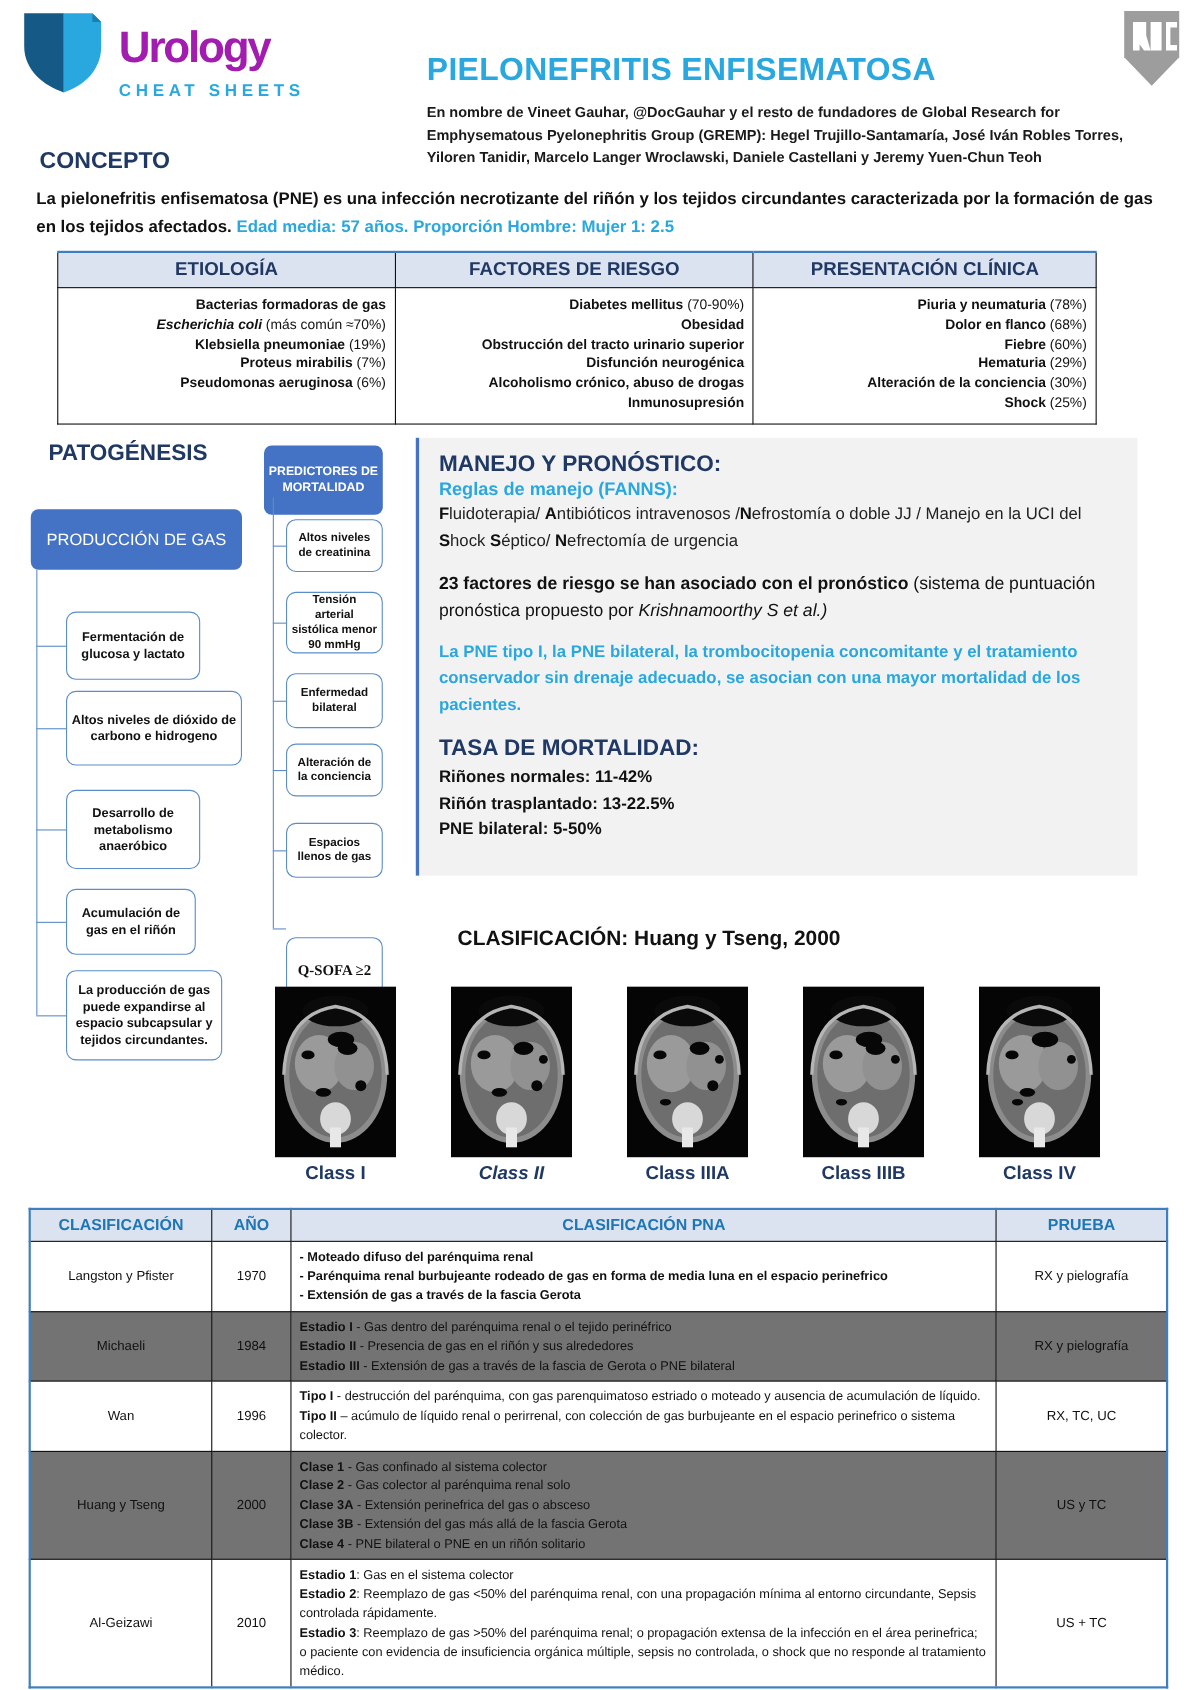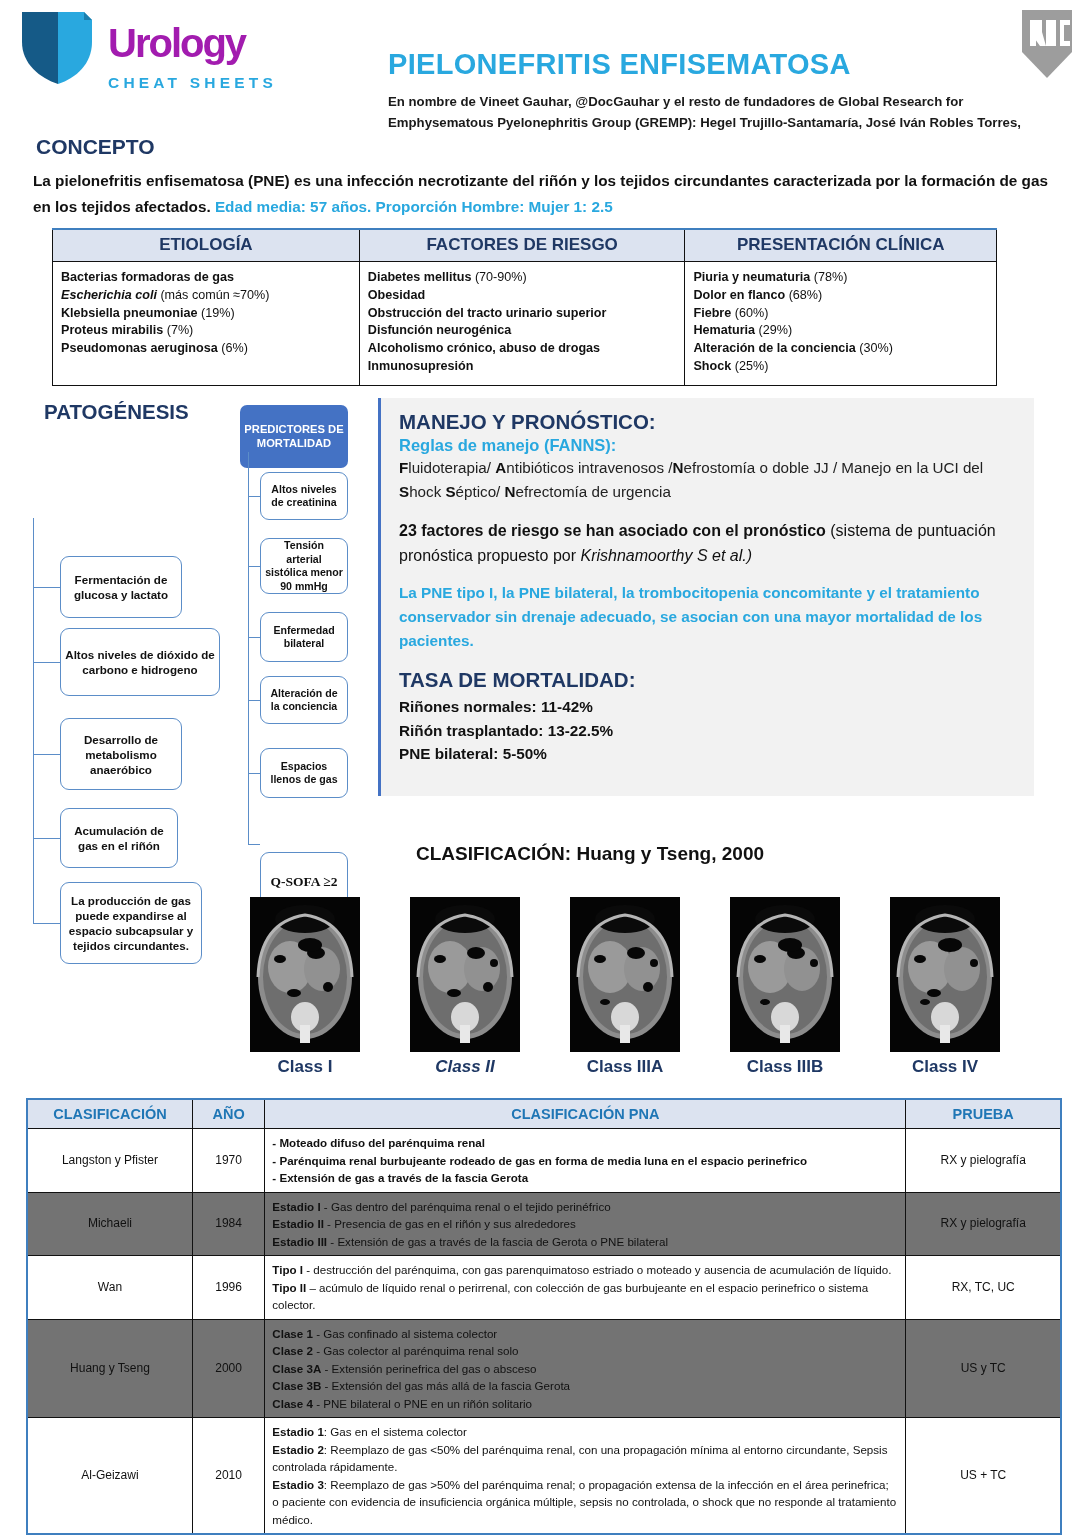--- a/index.html
+++ b/index.html
@@ -35,21 +35,21 @@
   .cyan{color:#29A8DF;}
 
   
   .t3{position:absolute;left:52px;top:228px;width:945px;border-collapse:collapse;
     table-layout:fixed;}
   .t3 th{background:#dce3f0;color:#1F3864;font-size:17px;font-weight:bold;
     text-align:center;padding:5px 0 6px;border:1.6px solid #111;
     border-top:2.5px solid #3f7fbf;}
   .t3 td{border:1.6px solid #111;vertical-align:top;padding:7px 8px 9px;
     background:#fff;}
-  .t3 ul{margin:0;padding:0;list-style:none;}
+  .t3 ul{margin:0;padding:0;list-style:none;text-align:right;}
   .t3 li{font-size:12.6px;font-weight:bold;line-height:17.8px;color:#111;white-space:nowrap;}
   .t3 li .pct{font-weight:normal;}
   .t3 li .ital{font-style:italic;}
 
   
   .pato-h{position:absolute;left:44px;top:400px;font-size:20.5px;font-weight:bold;color:#1F3864;}
   .flow-head{position:absolute;background:#4472C4;color:#fff;border-radius:7px;
     display:flex;align-items:center;justify-content:center;text-align:center;}
   .fh-gas{left:28px;top:463px;width:192px;height:55px;font-size:15px;}
   .fh-mort{left:240px;top:405px;width:108px;height:63px;font-size:11.2px;
@@ -115,20 +115,21 @@
       <path d="M6 2 H56 V44 L31 70 L6 44 Z" fill="#9d9d9d"></path>
       <path d="M14 12 H20 V38 H14 Z M20 12 H26 L26 24 H20 Z M14 24 H26 L30 38 H24 Z" fill="#ffffff"></path>
       <path d="M30 12 H40 V38 H30 Z M33 17 H37 V33 H33 Z" fill="#ffffff"></path>
       <path d="M44 12 H54 V17 H48 V33 H54 V38 H44 Z" fill="#ffffff"></path>
     </svg>
 
     <div class="main-title">PIELONEFRITIS ENFISEMATOSA</div>
     <div class="authors">
       <span>En nombre de Vineet Gauhar, @DocGauhar y el resto de fundadores de Global Research for</span><br>
       <span>Emphysematous Pyelonephritis Group (GREMP): Hegel Trujillo-Santamaría, José Iván Robles Torres,</span><br>
+      <span>Yiloren Tanidir, Marcelo Langer Wroclawski, Daniele Castellani y Jeremy Yuen-Chun Teoh</span>
     </div>
   </div>
 
   <div class="concepto-h">CONCEPTO</div>
   <div class="concepto-b">
     <span>La pielonefritis enfisematosa (PNE) es una infección necrotizante del  riñón y los tejidos circundantes caracterizada por la formación de gas en los tejidos afectados.</span>
     <span class="cyan">Edad media: 57 años. Proporción Hombre: Mujer 1: 2.5</span>
   </div>
 
   <table class="t3">
@@ -173,20 +174,21 @@
               <li><span>Hematuria</span><span class="pct"> (29%)</span></li>
               <li><span>Alteración de la conciencia</span><span class="pct"> (30%)</span></li>
               <li><span>Shock</span><span class="pct"> (25%)</span></li>
             </ul>
           </td>
       </tr>
     </tbody>
   </table>
 
   <div class="pato-h">PATOGÉNESIS</div>
+  <div class="flow-head fh-gas">PRODUCCIÓN DE GAS</div>
   <div id="pato-flow">
       <div class="fbox" style="left: 60px; top: 556px; width: 122px; height: 62px; font-size: 11.6px; line-height: 15px;">
         <span>Fermentación de glucosa y lactato</span>
       </div>
       <div class="fl" style="left: 33px; top: 587px; width: 27px; height: 1.3px;"></div>
       <div class="fbox" style="left: 60px; top: 628px; width: 160px; height: 68px; font-size: 11.6px; line-height: 15px;">
         <span>Altos niveles de dióxido de carbono e hidrogeno</span>
       </div>
       <div class="fl" style="left: 33px; top: 662px; width: 27px; height: 1.3px;"></div>
       <div class="fbox" style="left: 60px; top: 718px; width: 122px; height: 72px; font-size: 11.6px; line-height: 15px;">

